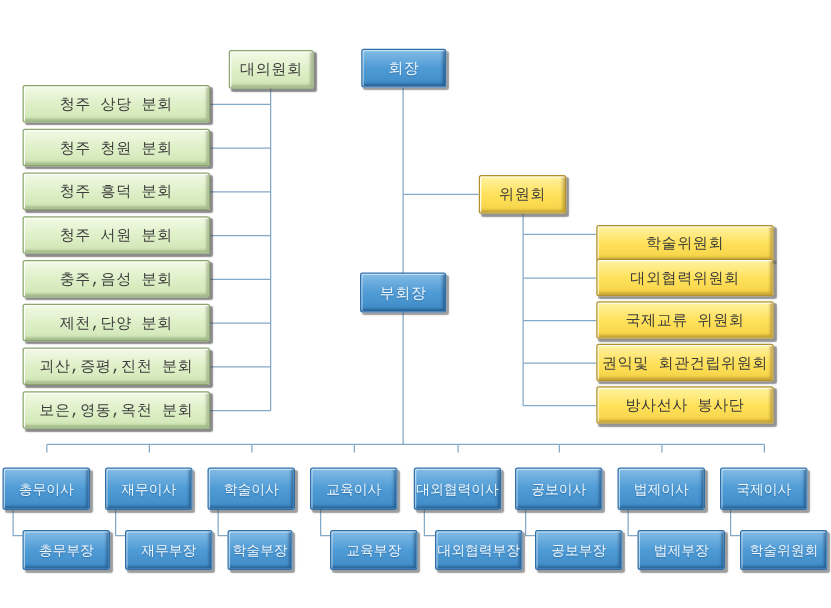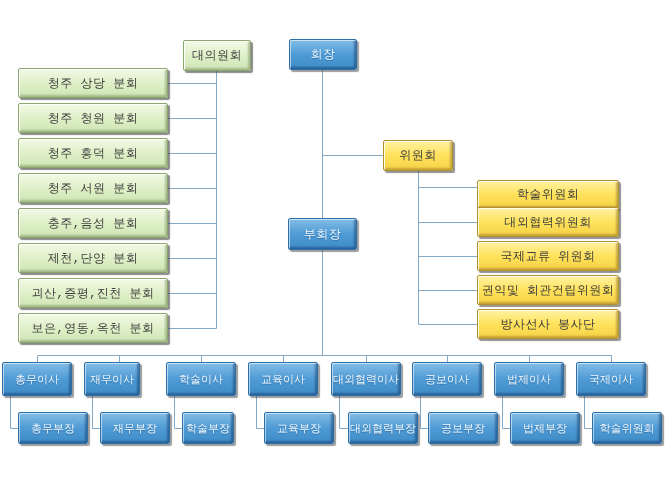--- a/index.html
+++ b/index.html
@@ -62,21 +62,21 @@
   .node.yellow {
     background: linear-gradient(180deg, #fff2a3 0%, var(--committee-yellow, #ffe25c) 50%, #f5d246 100%);
     border: 1px solid #b2922f;
     color: #3c3c3c;
     box-shadow:
       inset 1px 1px 0 rgba(255,255,255,0.85),
       inset -2px -2px 2px rgba(150,115,35,0.5),
       2px 2px 1px rgba(75,75,75,0.6);
   }
 
-  .node.small { font-size: 11px; letter-spacing: 0; }
+  .node.small { font-size: 11px; letter-spacing: 0; margin-top: 12px; }
 </style>
 </head>
 <body>
 
 <div id="canvas">
 
   <svg id="connectors" width="665" height="486" xmlns="http://www.w3.org/2000/svg">
     <g>
 
       <path d="M216.5 70 V328.5"></path>
@@ -138,21 +138,21 @@
   <div class="node green" style="left:18px;top:278px;width:150px;height:30px">괴산,증평,진천 분회</div>
   <div class="node green" style="left:18px;top:313px;width:150px;height:30px">보은,영동,옥천 분회</div>
 
   <div class="node yellow" style="left:477px;top:180px;width:142px;height:29px">학술위원회</div>
   <div class="node yellow" style="left:477px;top:207px;width:142px;height:30px">대외협력위원회</div>
   <div class="node yellow" style="left:477px;top:241px;width:142px;height:30px">국제교류 위원회</div>
   <div class="node yellow" style="left:477px;top:275px;width:142px;height:30px">권익및 회관건립위원회</div>
   <div class="node yellow" style="left:477px;top:309px;width:142px;height:30px">방사선사 봉사단</div>
 
   <div class="node blue small" style="left:2px;top:362px;width:70px;height:34px">총무이사</div>
-  <div class="node blue small" style="left:84px;top:362px;width:56px;height:34px">재무이사</div>
+  <div class="node blue small" style="left:84px;top:362px;width:70px;height:34px">재무이사</div>
   <div class="node blue small" style="left:166px;top:362px;width:70px;height:34px">학술이사</div>
   <div class="node blue small" style="left:248px;top:362px;width:70px;height:34px">교육이사</div>
   <div class="node blue small" style="left:331px;top:362px;width:70px;height:34px">대외협력이사</div>
   <div class="node blue small" style="left:412px;top:362px;width:70px;height:34px">공보이사</div>
   <div class="node blue small" style="left:494px;top:362px;width:70px;height:34px">법제이사</div>
   <div class="node blue small" style="left:576px;top:362px;width:70px;height:34px">국제이사</div>
 
   <div class="node blue small" style="left:18px;top:412px;width:70px;height:32px">총무부장</div>
   <div class="node blue small" style="left:100px;top:412px;width:70px;height:32px">재무부장</div>
   <div class="node blue small" style="left:182px;top:412px;width:52px;height:32px">학술부장</div>

